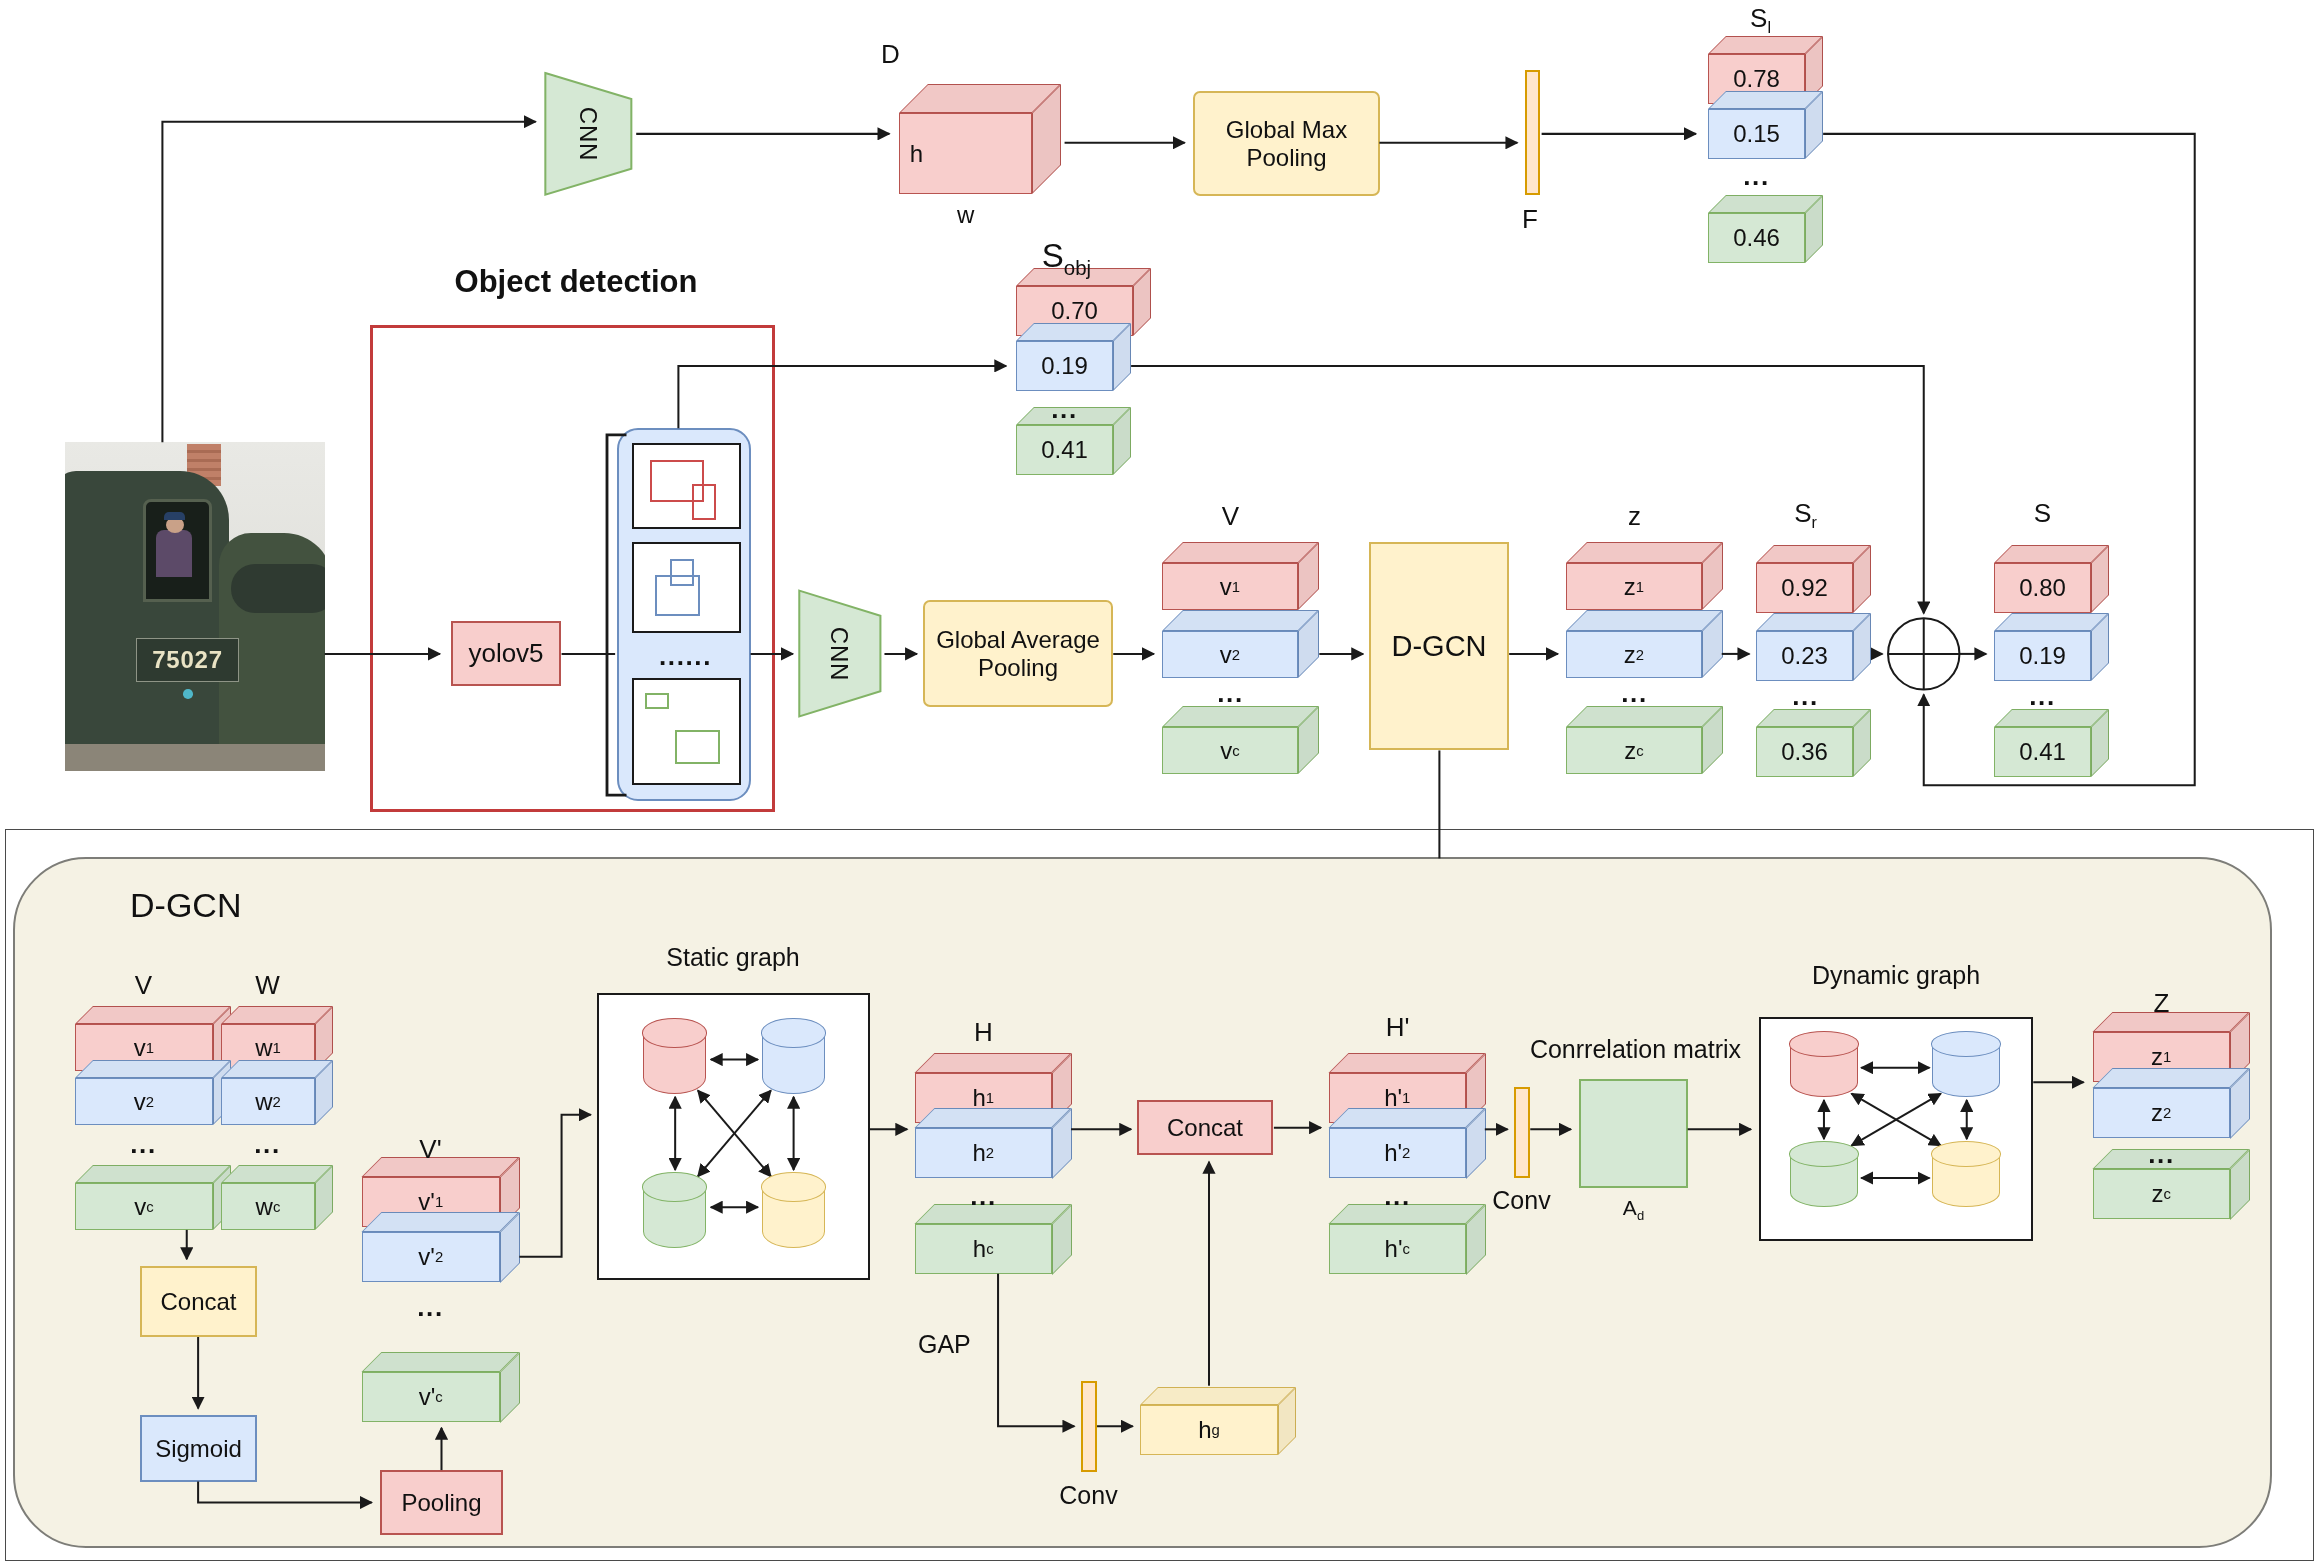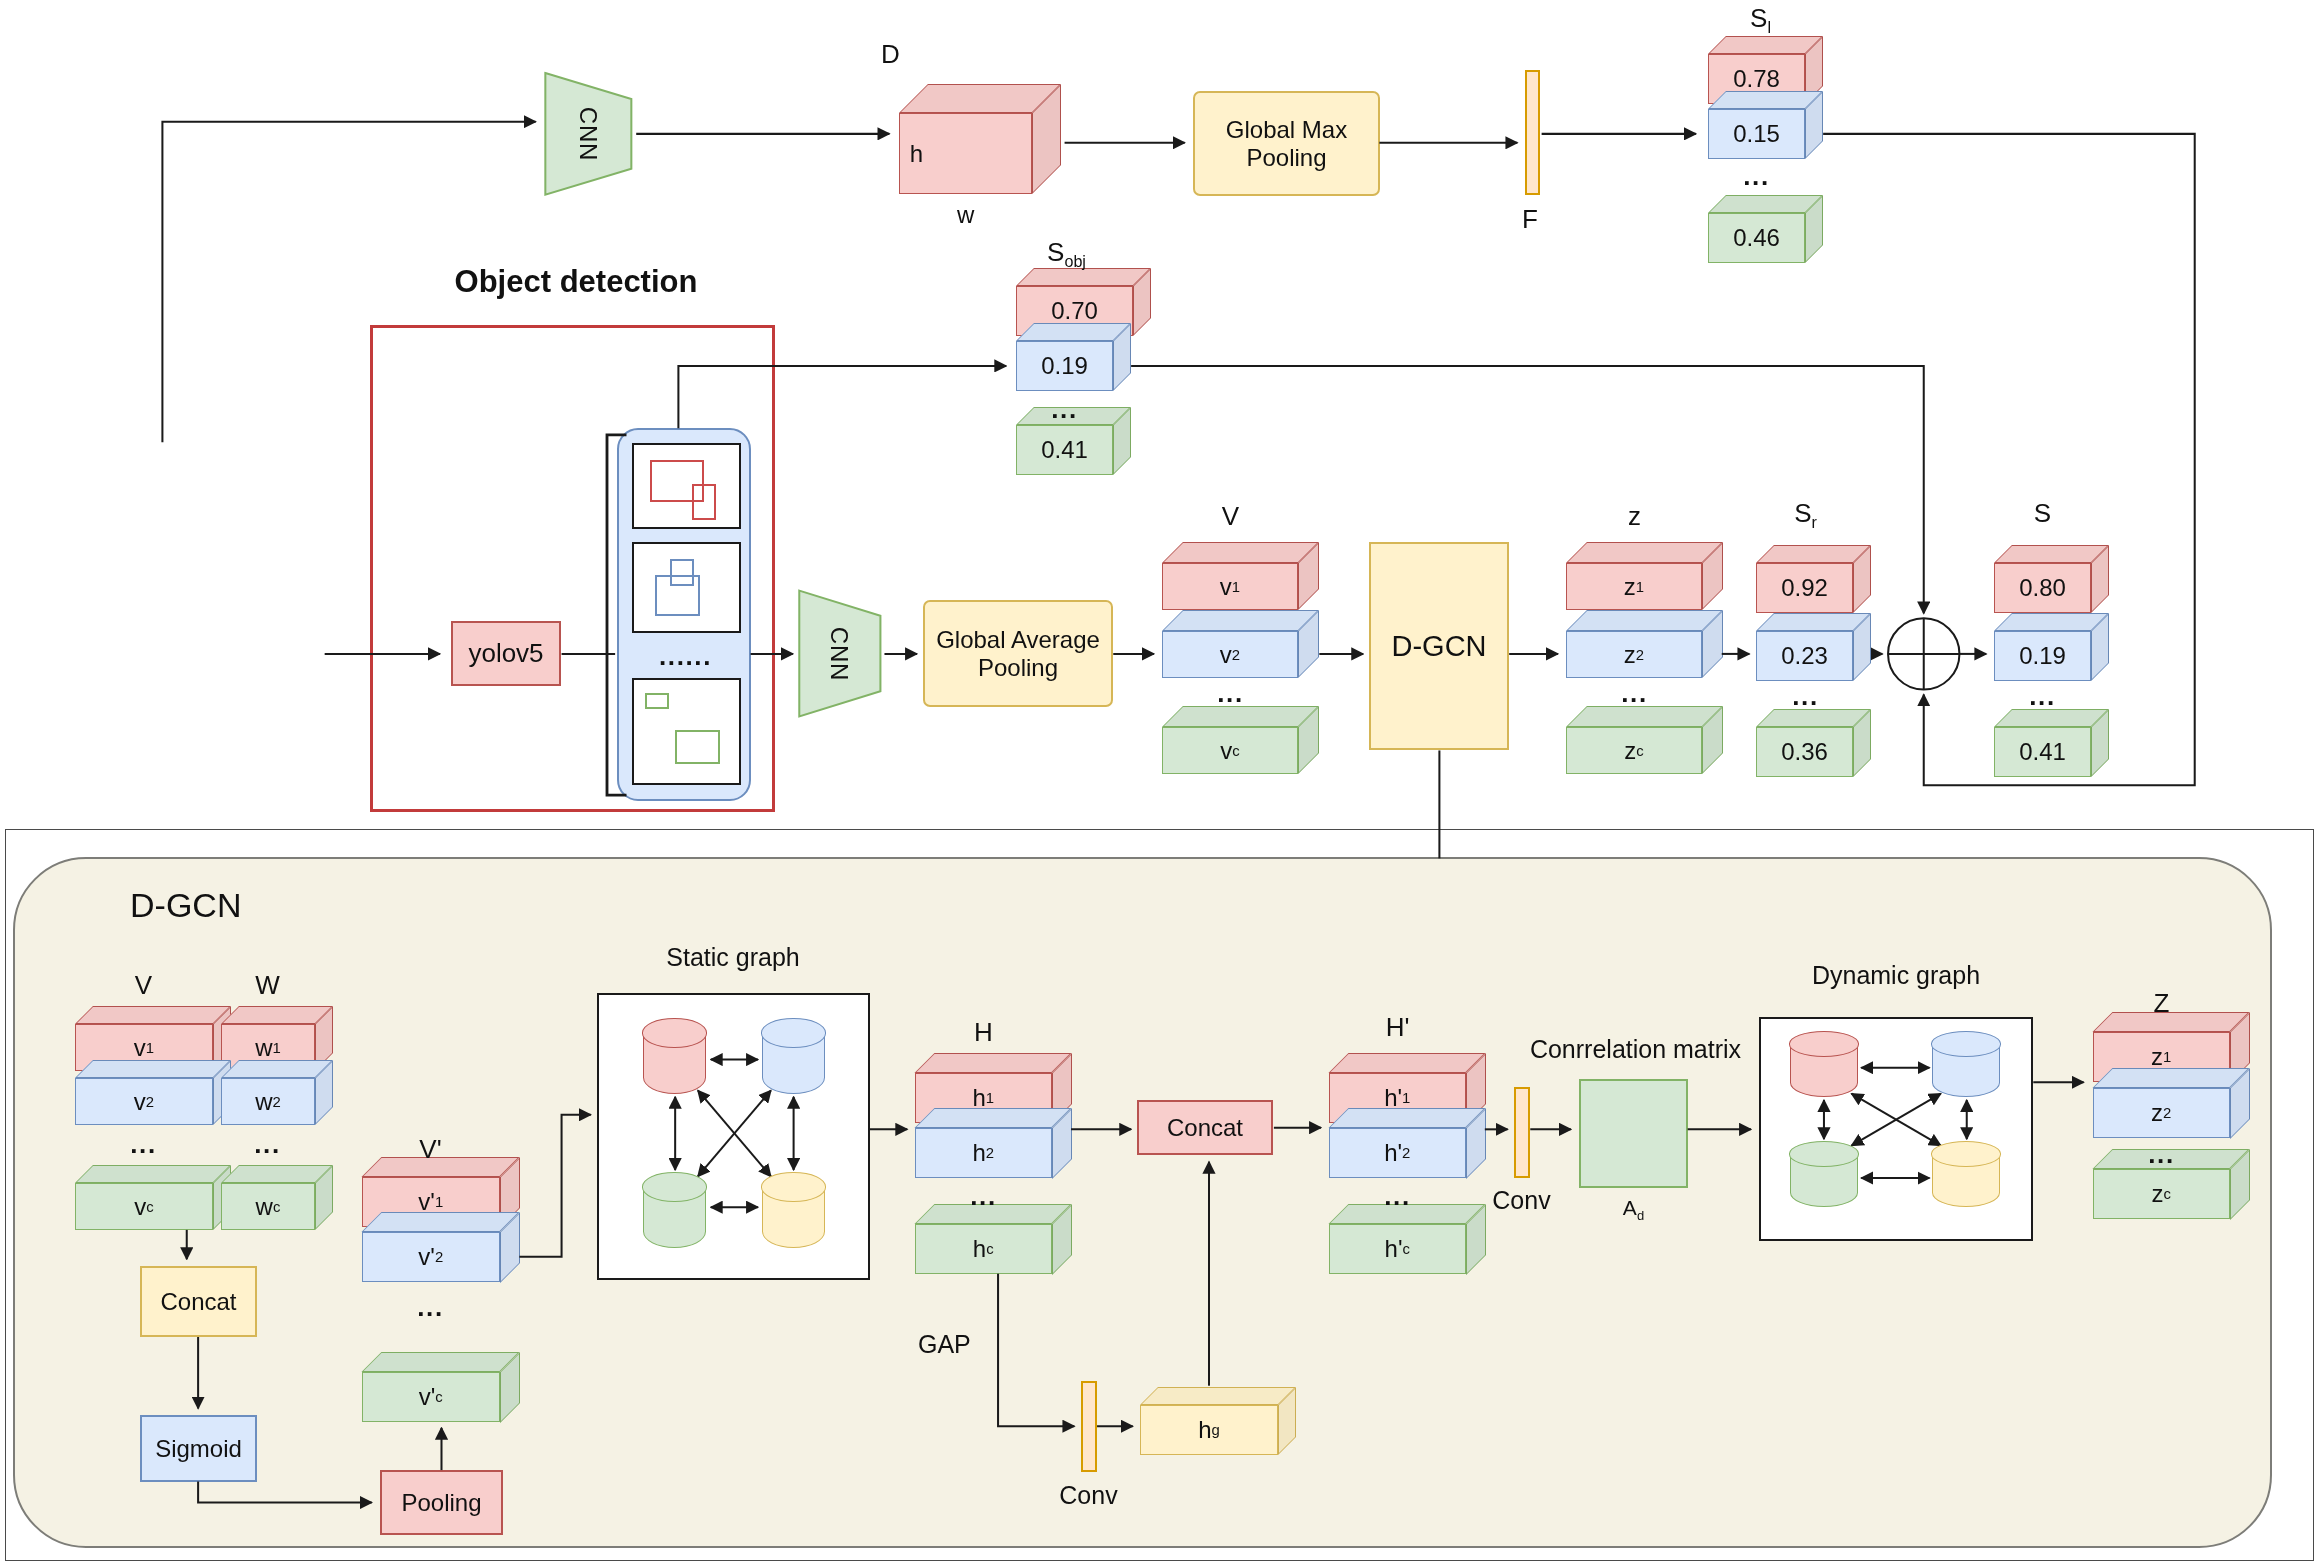--- a/index.html
+++ b/index.html
@@ -171,41 +171,55 @@
       <i class="sidef"></i>
       <span class="face">0.15</span>
     </div>
   <div class="dots" style="left:1732px;top:161px;width:49px;">...</div>
   <div class="cube green" style="left:1708px;top:195px;width:115px;height:68px;">
       <i class="topf"></i>
       <i class="sidef"></i>
       <span class="face">0.46</span>
     </div>
 
-  <div class="lbl" style="left:1030px;top:237px;width:73px;font-size:26px;"><span>S</span><sub>obj</sub></div>
+  <div class="lbl" style="left:1030px;top:237px;width:73px;font-size:33px;"><span>S</span><sub>obj</sub></div>
   <div class="cube red" style="left:1016px;top:268px;width:135px;height:68px;">
       <i class="topf"></i>
       <i class="sidef"></i>
       <span class="face">0.70</span>
     </div>
   <div class="cube blue" style="left:1016px;top:323px;width:115px;height:68px;">
       <i class="topf"></i>
       <i class="sidef"></i>
       <span class="face">0.19</span>
     </div>
   <div class="dots" style="left:1040px;top:394px;width:49px;">...</div>
   <div class="cube green" style="left:1016px;top:407px;width:115px;height:68px;">
       <i class="topf"></i>
       <i class="sidef"></i>
       <span class="face">0.41</span>
     </div>
 
   <div class="title" style="left:430px;top:264px;width:292px;">Object detection</div>
   <div class="odbox"></div>
 
+  <div class="photo">
+    <div class="sky"></div>
+    <div class="chimney"></div>
+    <div class="loco"></div>
+    <div class="loco2"></div>
+    <div class="boiler"></div>
+    <div class="win"></div>
+    <div class="man"></div>
+    <div class="head"></div>
+    <div class="cap"></div>
+    <div class="plate">75027</div>
+    <div class="dot"></div>
+    <div class="rail"></div>
+  </div>
 
   <div class="box pink" style="left:451px;top:621px;width:110px;height:65px;font-size:26px;">yolov5</div>
 
   <div class="bluecontainer"></div>
   <div class="whitebox" style="left:632px;top:443px;width:109px;height:86px;">
     <div class="bb" style="left:16px;top:14.6px;width:54px;height:42px;border-color:#cc4b4b;"></div>
     <div class="bb" style="left:58px;top:39px;width:24px;height:36px;border-color:#cc4b4b;"></div>
   </div>
   <div class="whitebox" style="left:632px;top:542px;width:109px;height:91px;">
     <div class="bb" style="left:21px;top:31px;width:45px;height:41px;border-color:#6c8ebf;"></div>

